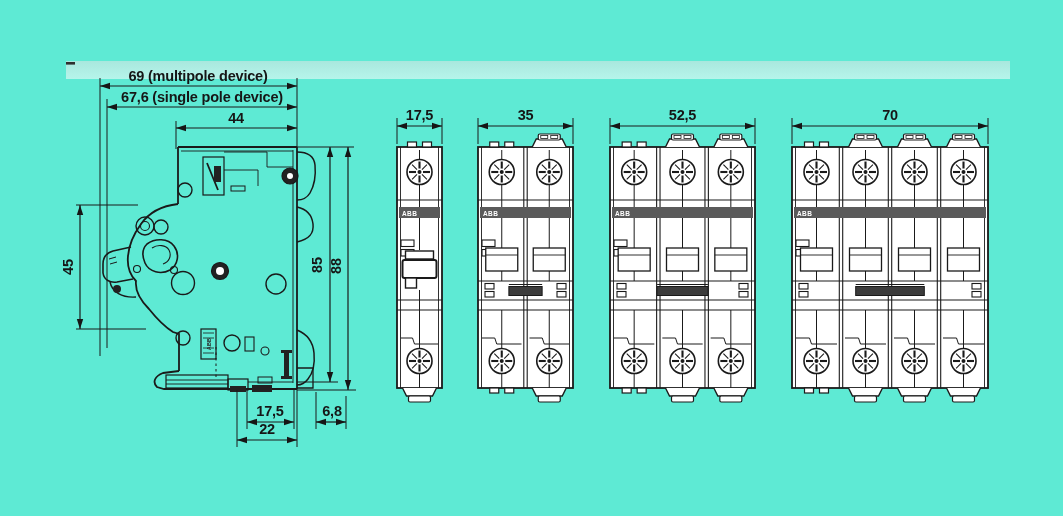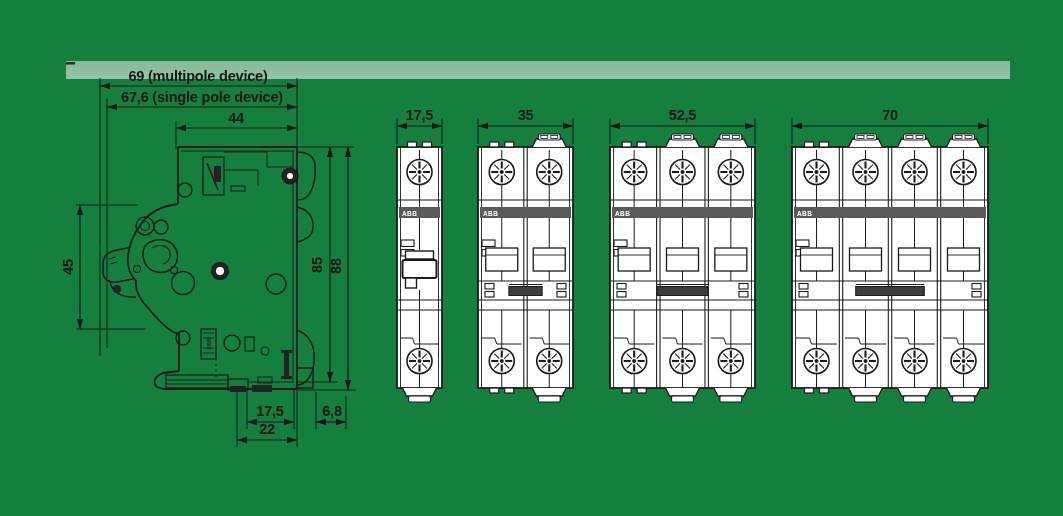--- a/index.html
+++ b/index.html
@@ -1,16 +1,16 @@
 <!DOCTYPE html>
 <html><head>
 <meta charset="utf-8">
 <style>
   html,body{margin:0;padding:0;background:#ffffff;}
-  .stage{position:relative;width:1063px;height:516px;background:#15803d;overflow:hidden;
+  .stage{position:relative;width:1063px;height:516px;background:#5eead4;overflow:hidden;
          font-family:"Liberation Sans", sans-serif;}
   svg{display:block;}
   svg text{font-family:"Liberation Sans", sans-serif;}
   .dim{font-size:14.5px;font-weight:700;fill:#161616;letter-spacing:-0.2px;}
   .brand{font-size:6.5px;font-weight:700;fill:#ffffff;letter-spacing:.4px;}
   .brand-side{font-size:5.5px;font-weight:700;fill:#2a2a2a;letter-spacing:.2px;}
 </style>
 </head>
 <body>
 

